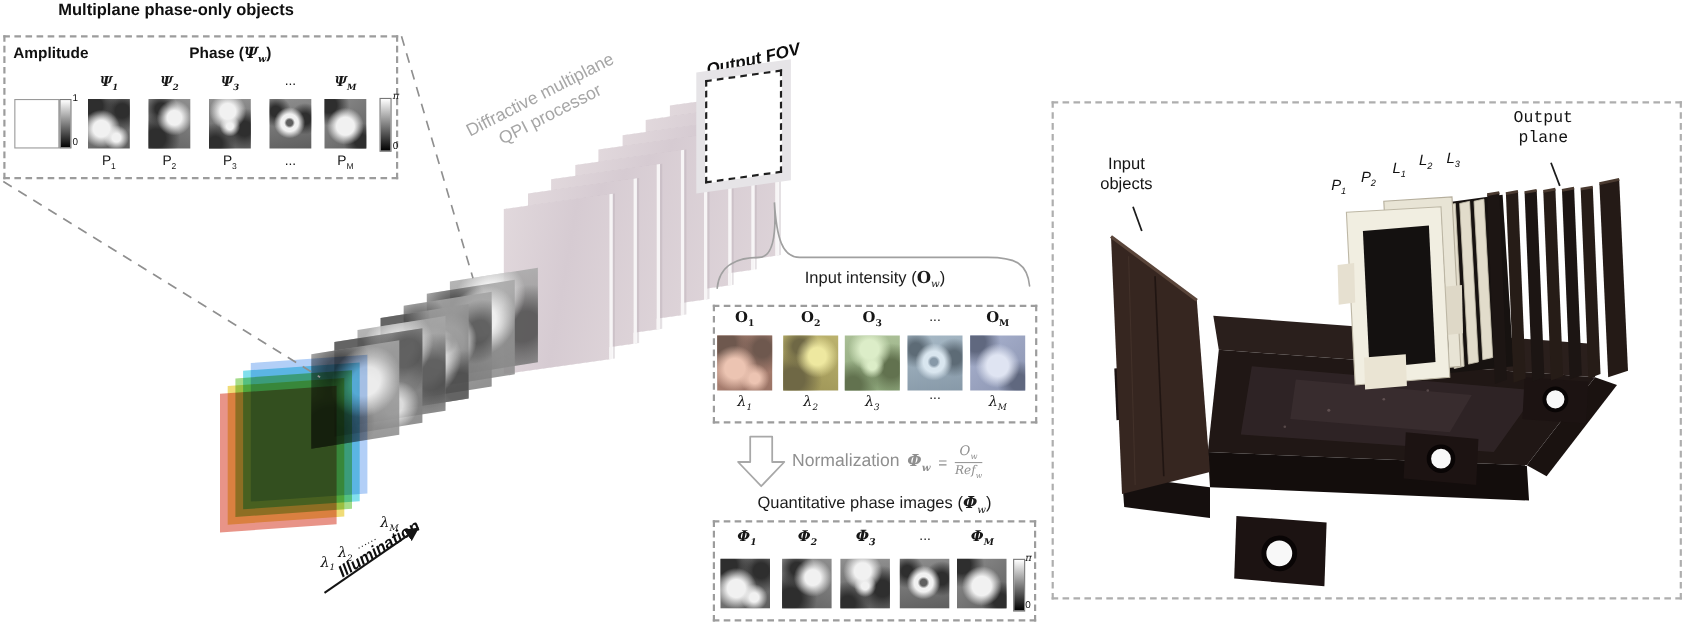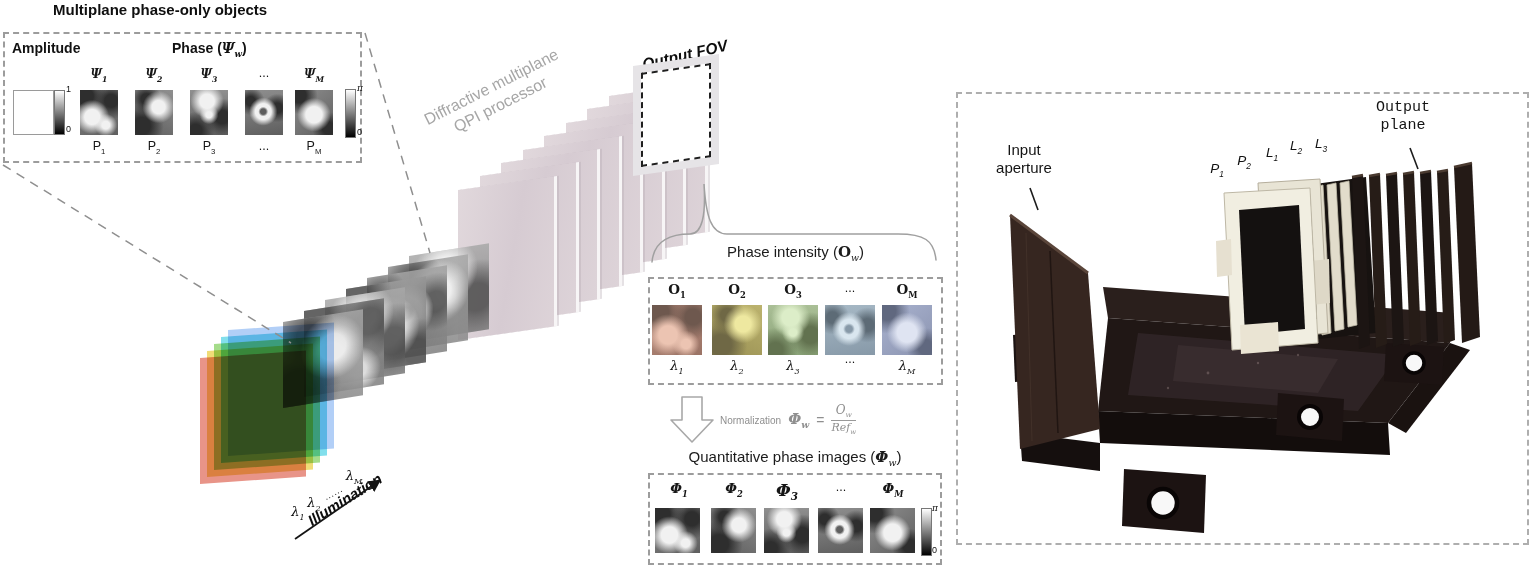--- a/index.html
+++ b/index.html
@@ -64,21 +64,21 @@
         transform:skewY(-8deg);transform-origin:0 0;z-index:18;}
   .ofov-in{position:absolute;inset:8px;border:2px dashed #1f1f1f;background:#fff;}
   .proc-lbl{position:absolute;left:396px;top:76px;width:200px;transform:rotate(-27deg);
       text-align:center;font-size:16px;color:#a6a6a6;line-height:20px;white-space:nowrap;}
   .ofov-lbl{position:absolute;left:626px;top:46px;width:118px;transform:rotate(-13deg);
       font-size:15.5px;font-weight:bold;font-style:italic;color:#0d0d0d;text-align:center;white-space:nowrap;}
   .lam{position:absolute;transform:translateX(-50%);font-size:13px;color:#101010;white-space:nowrap;}
   .ill-lbl{position:absolute;left:309px;top:513px;width:112px;transform:rotate(-32deg);
       transform-origin:0 50%;font-size:15px;font-weight:bold;font-style:italic;color:#0d0d0d;white-space:nowrap;}
   .norm{position:absolute;left:720px;top:404px;display:flex;align-items:center;gap:7px;color:#8f8f8f;}
-  .norm .nl{font-size:10px;}
+  .norm .nl{font-size:16px;}
   .frac{display:inline-block;text-align:center;vertical-align:middle;line-height:1.05;}
   .frac .num{display:block;border-bottom:1.2px solid #999;padding:0 4px 1px;font-size:12px;}
   .frac .den{display:block;font-size:11px;padding-top:1px;}
   .overlay{position:absolute;left:0;top:0;z-index:70;pointer-events:none;}
   .photo-lbl{position:absolute;font-size:15px;color:#141414;text-align:center;line-height:18px;white-space:nowrap;}
   .plate-lbl{position:absolute;transform:translateX(-50%);font-size:13.5px;font-style:italic;color:#111;white-space:nowrap;}
   .device-svg{position:absolute;left:958px;top:93px;}
 </style>
 </head>
 <body>
@@ -150,21 +150,21 @@
     <div class="ofov-in"></div>
   </div>
   <div class="ofov-lbl">Output FOV</div>
 
   <span class="lam ser-i" style="left:298px;top:504px;"><span>λ</span><sub>1</sub></span>
   <span class="lam ser-i" style="left:314px;top:495px;"><span>λ</span><sub>2</sub></span>
   <span class="lam" style="left:333px;top:487px;transform:translateX(-50%) rotate(-28deg);font-size:10px;letter-spacing:.5px;"><span>......</span></span>
   <span class="lam ser-i" style="left:354px;top:468px;"><span>λ</span><sub>M</sub></span>
   <div class="ill-lbl">Illumination</div>
 
-  <div class="sect" style="left:648px;top:243px;width:295px;"><span>Phase intensity (</span><span class="ser-b">O</span><sub class="ser-i">w</sub><span>)</span></div>
+  <div class="sect" style="left:648px;top:243px;width:295px;"><span>Input intensity (</span><span class="ser-b">O</span><sub class="ser-i">w</sub><span>)</span></div>
   <div class="dbox" style="left:648px;top:277px;width:291px;height:104px;"></div>
 
   <span class="cl ser-b" style="left:677px;top:281px;font-size:13.5px;"><span>O</span><sub>1</sub></span>
   <span class="cl ser-b" style="left:737px;top:281px;font-size:13.5px;"><span>O</span><sub>2</sub></span>
   <span class="cl ser-b" style="left:793px;top:281px;font-size:13.5px;"><span>O</span><sub>3</sub></span>
   <span class="cl" style="left:850px;top:281px;"><span>...</span></span>
   <span class="cl ser-b" style="left:907px;top:281px;font-size:13.5px;"><span>O</span><sub>M</sub></span>
 
   <div class="img pal-o1 pat1" style="left:652px;top:305px;width:50px;height:50px;"></div>
   <div class="img pal-o2 pat2" style="left:712px;top:305px;width:50px;height:50px;"></div>
@@ -186,21 +186,21 @@
       <span class="num ser-i"><span>O</span><sub>w</sub></span>
       <span class="den ser-i"><span>Ref</span><sub>w</sub></span>
     </span>
   </div>
 
   <div class="sect" style="left:630px;top:448px;width:330px;"><span>Quantitative phase images (</span><span class="ser-bi">Φ</span><sub class="ser-i">w</sub><span>)</span></div>
   <div class="dbox" style="left:648px;top:473px;width:290px;height:88px;"></div>
 
   <span class="cl ser-bi" style="left:679px;top:480px;font-size:13.5px;"><span>Φ</span><sub>1</sub></span>
   <span class="cl ser-bi" style="left:734px;top:480px;font-size:13.5px;"><span>Φ</span><sub>2</sub></span>
-  <span class="cl ser-bi" style="left:787px;top:480px;font-size:17px;"><span>Φ</span><sub>3</sub></span>
+  <span class="cl ser-bi" style="left:787px;top:480px;font-size:14px;"><span>Φ</span><sub>3</sub></span>
   <span class="cl" style="left:841px;top:480px;"><span>...</span></span>
   <span class="cl ser-bi" style="left:893px;top:480px;font-size:13.5px;"><span>Φ</span><sub>M</sub></span>
 
   <div class="img pal-gray pat1" style="left:655px;top:508px;width:45px;height:45px;"></div>
   <div class="img pal-gray pat2" style="left:711px;top:508px;width:45px;height:45px;"></div>
   <div class="img pal-gray pat3" style="left:764px;top:508px;width:45px;height:45px;"></div>
   <div class="img pal-gray pat4" style="left:818px;top:508px;width:45px;height:45px;"></div>
   <div class="img pal-gray pat5" style="left:870px;top:508px;width:45px;height:45px;"></div>
 
   <div class="cbar" style="left:921px;top:508px;height:46px;"></div>
@@ -273,21 +273,21 @@
       <polygon points="258,148 273,146 274,182 259,184" fill="#e6e0d0"></polygon>
       <polygon points="282,232 320,229 321,258 283,261" fill="#eae4d3"></polygon>
     </g>
 
     <line x1="72" y1="95" x2="80" y2="117" stroke="#1c1c1c" stroke-width="1.6"></line>
     <line x1="452" y1="55" x2="460" y2="76" stroke="#1c1c1c" stroke-width="1.6"></line>
   </svg>
 
   <div class="photo-lbl" style="left:978px;top:141px;width:92px;">
     <div>Input</div>
-    <div>aperture</div>
+    <div>objects</div>
   </div>
   <div class="photo-lbl" style="left:1358px;top:99px;width:90px;font-family:Liberation Mono, monospace;">
     <div>Output</div>
     <div>plane</div>
   </div>
   <span class="plate-lbl" style="left:1217px;top:161px;"><span>P</span><sub>1</sub></span>
   <span class="plate-lbl" style="left:1244px;top:153px;"><span>P</span><sub>2</sub></span>
   <span class="plate-lbl" style="left:1272px;top:145px;"><span>L</span><sub>1</sub></span>
   <span class="plate-lbl" style="left:1296px;top:138px;"><span>L</span><sub>2</sub></span>
   <span class="plate-lbl" style="left:1321px;top:136px;"><span>L</span><sub>3</sub></span>

